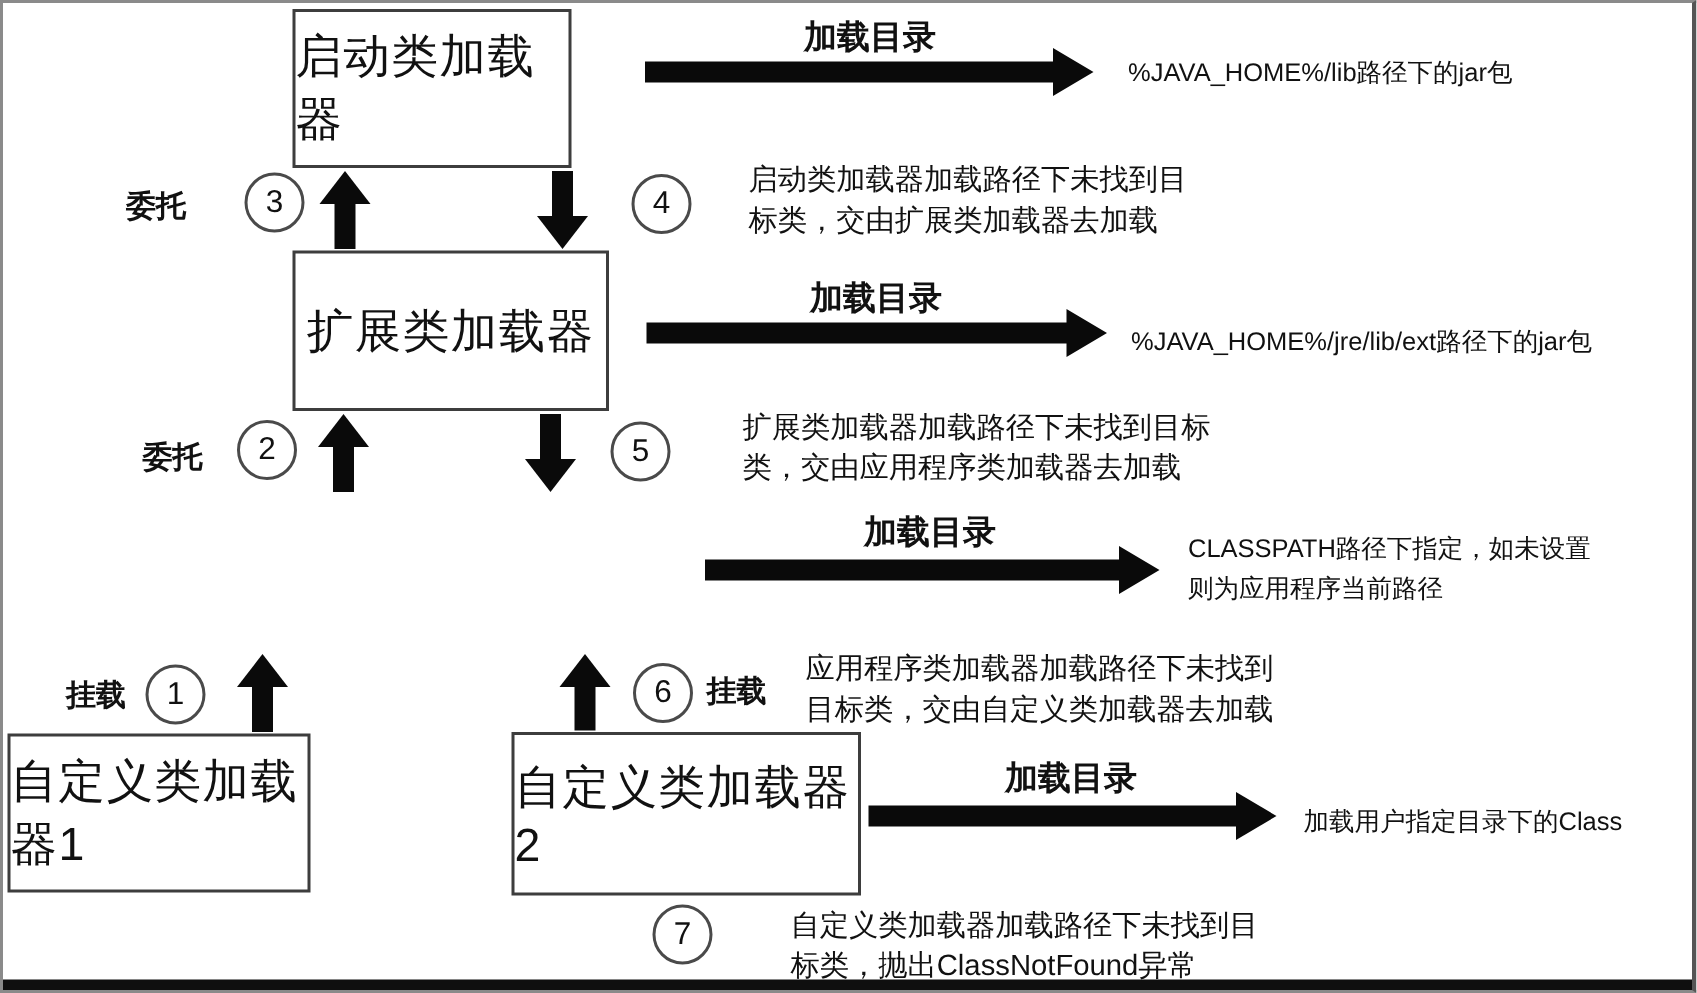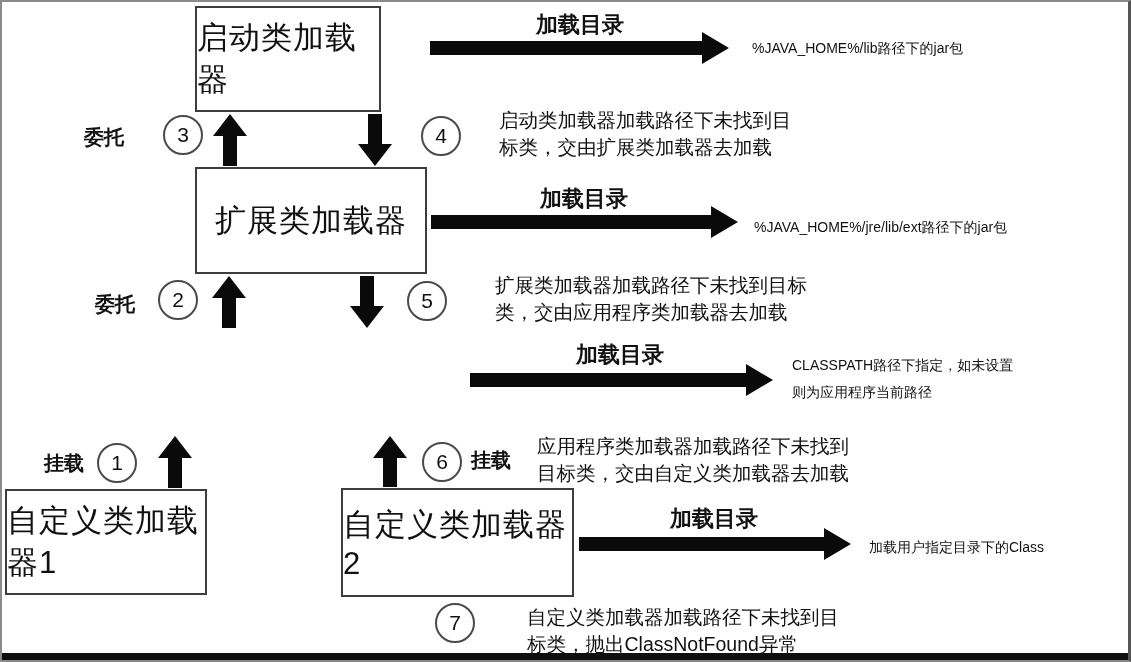--- a/index.html
+++ b/index.html
@@ -41,21 +41,21 @@
   }
   .note{
     position:absolute;
     font-size:19.5px;
     line-height:27px;
     white-space:pre-line;
     z-index:3;
   }
   .target-text{
     position:absolute;
-    font-size:14px;
+    font-size:17px;
     line-height:27px;
     white-space:pre-line;
     z-index:3;
   }
   .circle{
     position:absolute;
     width:40px;height:40px;
     border:2px solid #4a4a4a;
     border-radius:50%;
     background:#fff;
@@ -98,21 +98,21 @@
 </style>
 </head>
 <body>
 
 <div class="canvas">
 
   <div class="box" style="left:193px;top:4px;width:186px;height:106px;">
     <span>启动类加载器</span>
   </div>
 
-  <div class="box" style="left:193px;top:165px;width:232px;height:107px;">
+  <div class="box" style="left:193px;top:165px;width:211px;height:107px;">
     <span>扩展类加载器</span>
   </div>
 
 
   <div class="box" style="left:3px;top:487px;width:202px;height:106px;">
     <span>自定义类加载器1</span>
   </div>
 
   <div class="box" style="left:339px;top:486px;width:233px;height:109px;">
     <span>自定义类加载器2</span>

